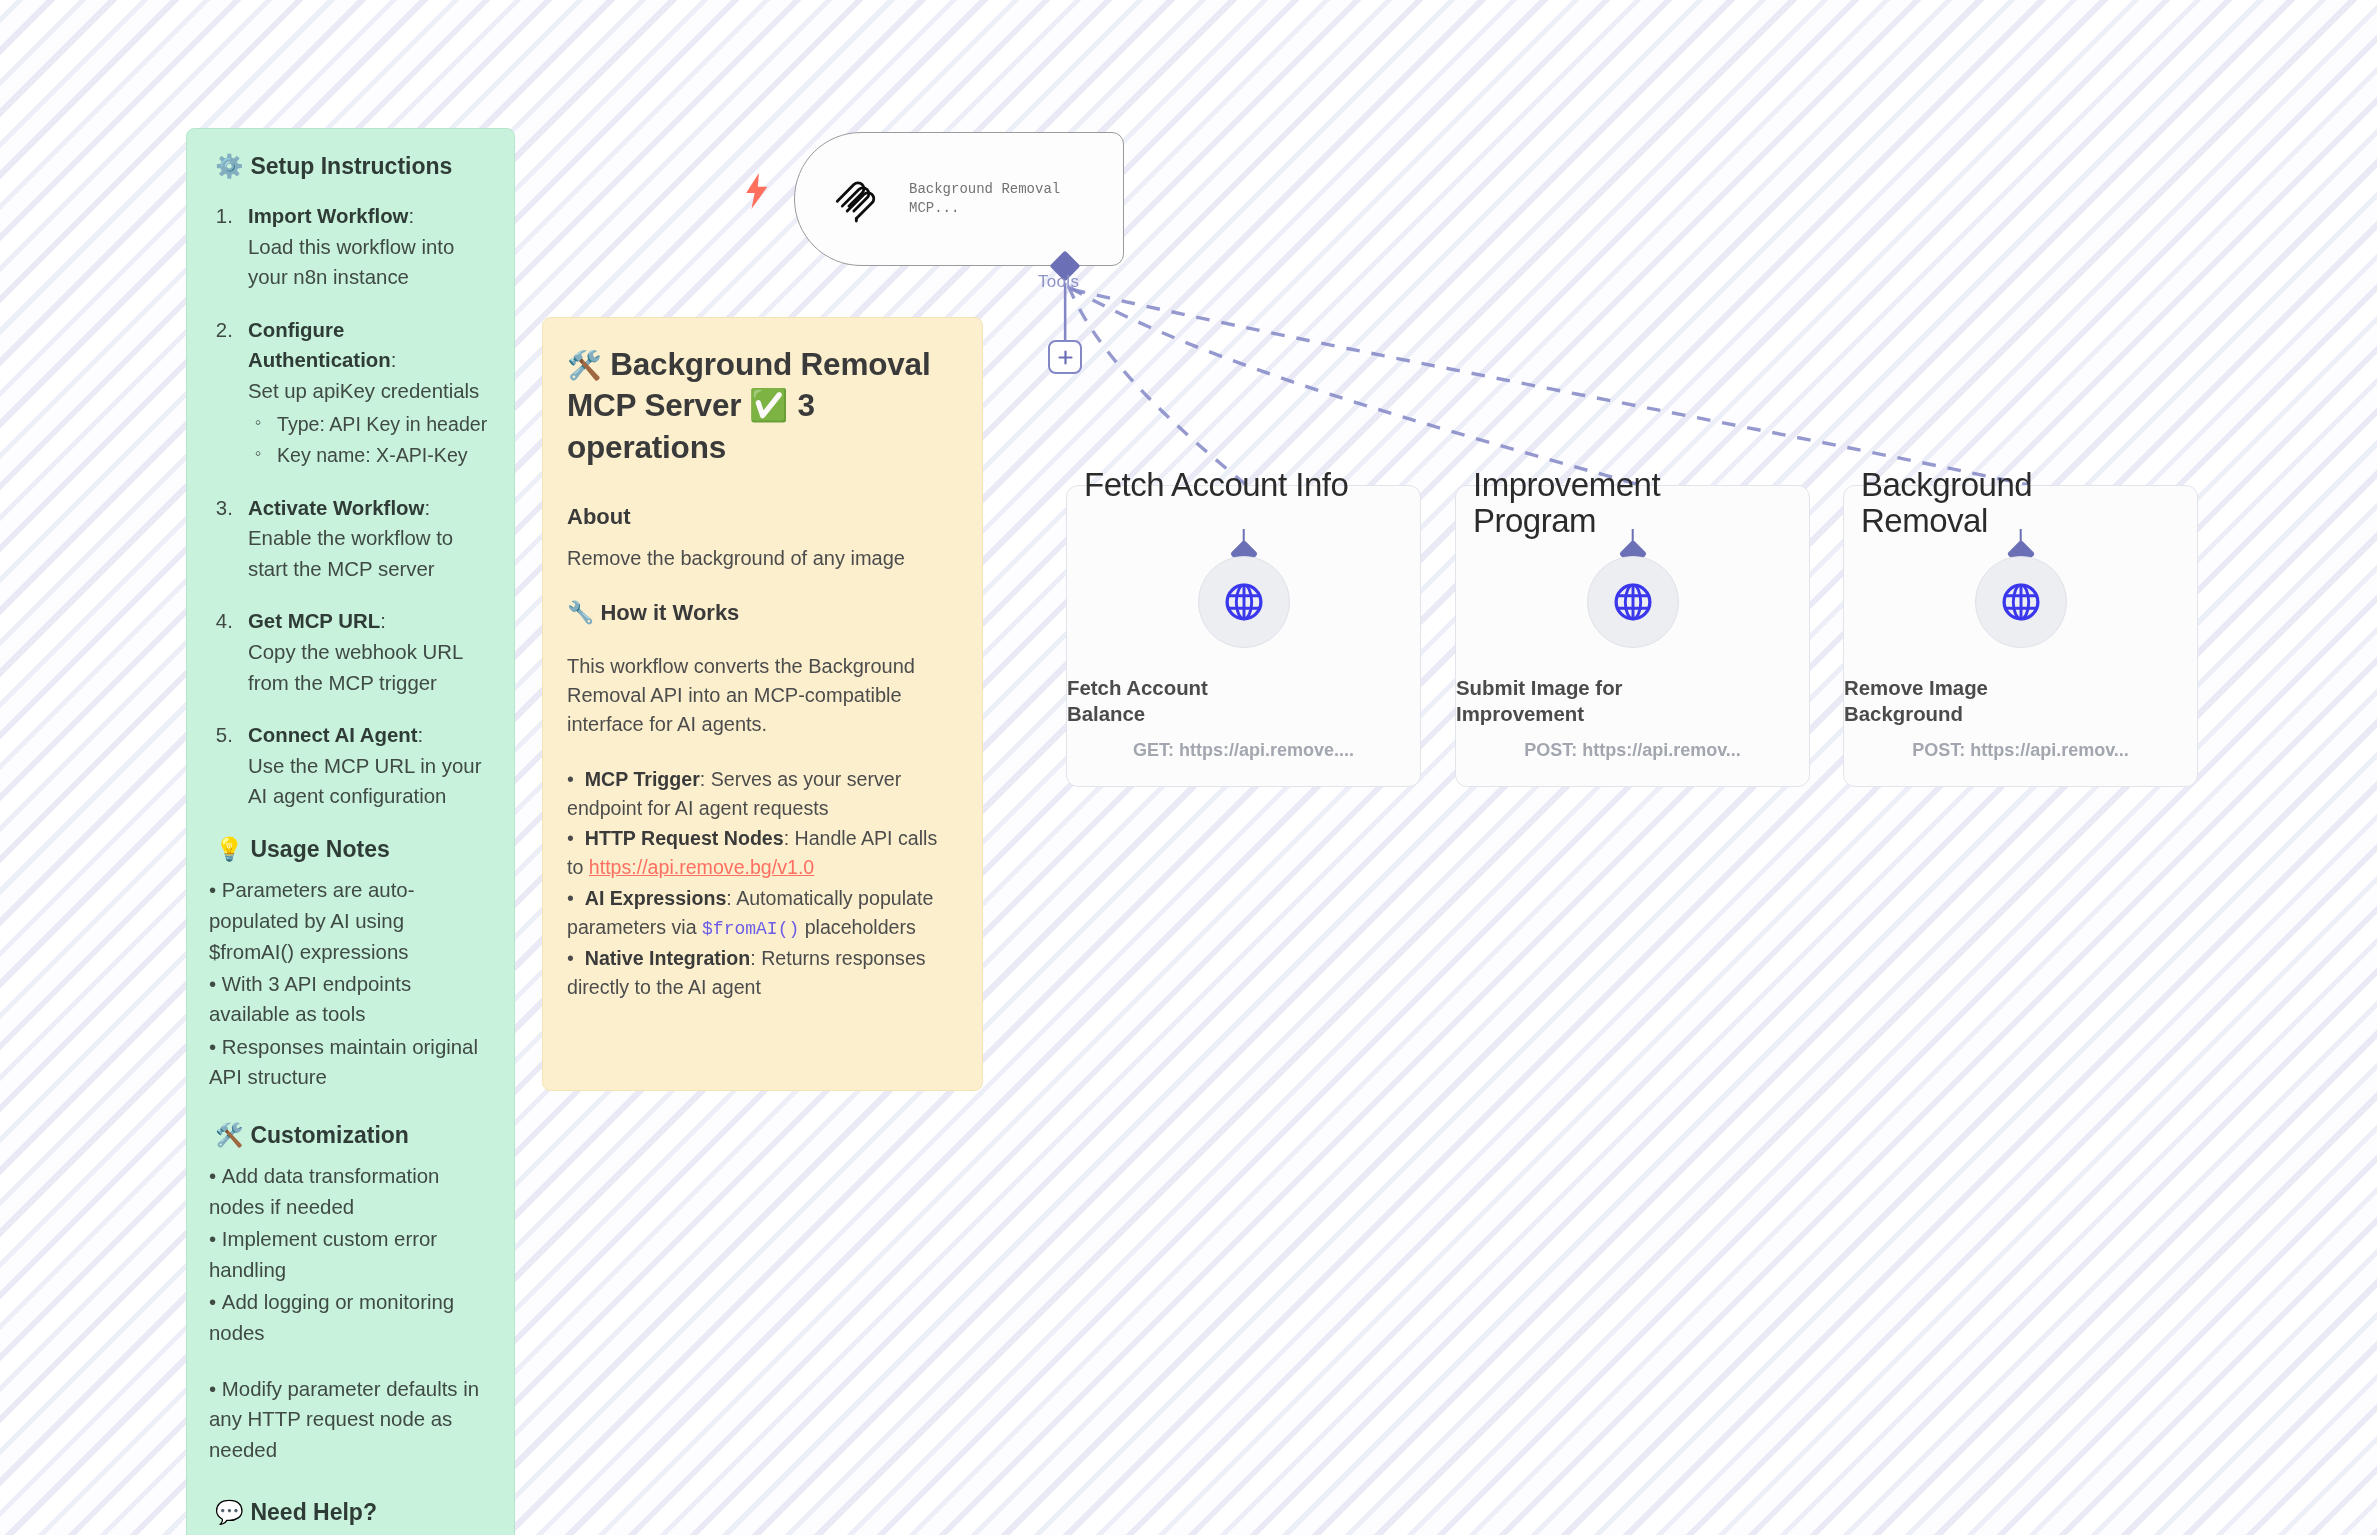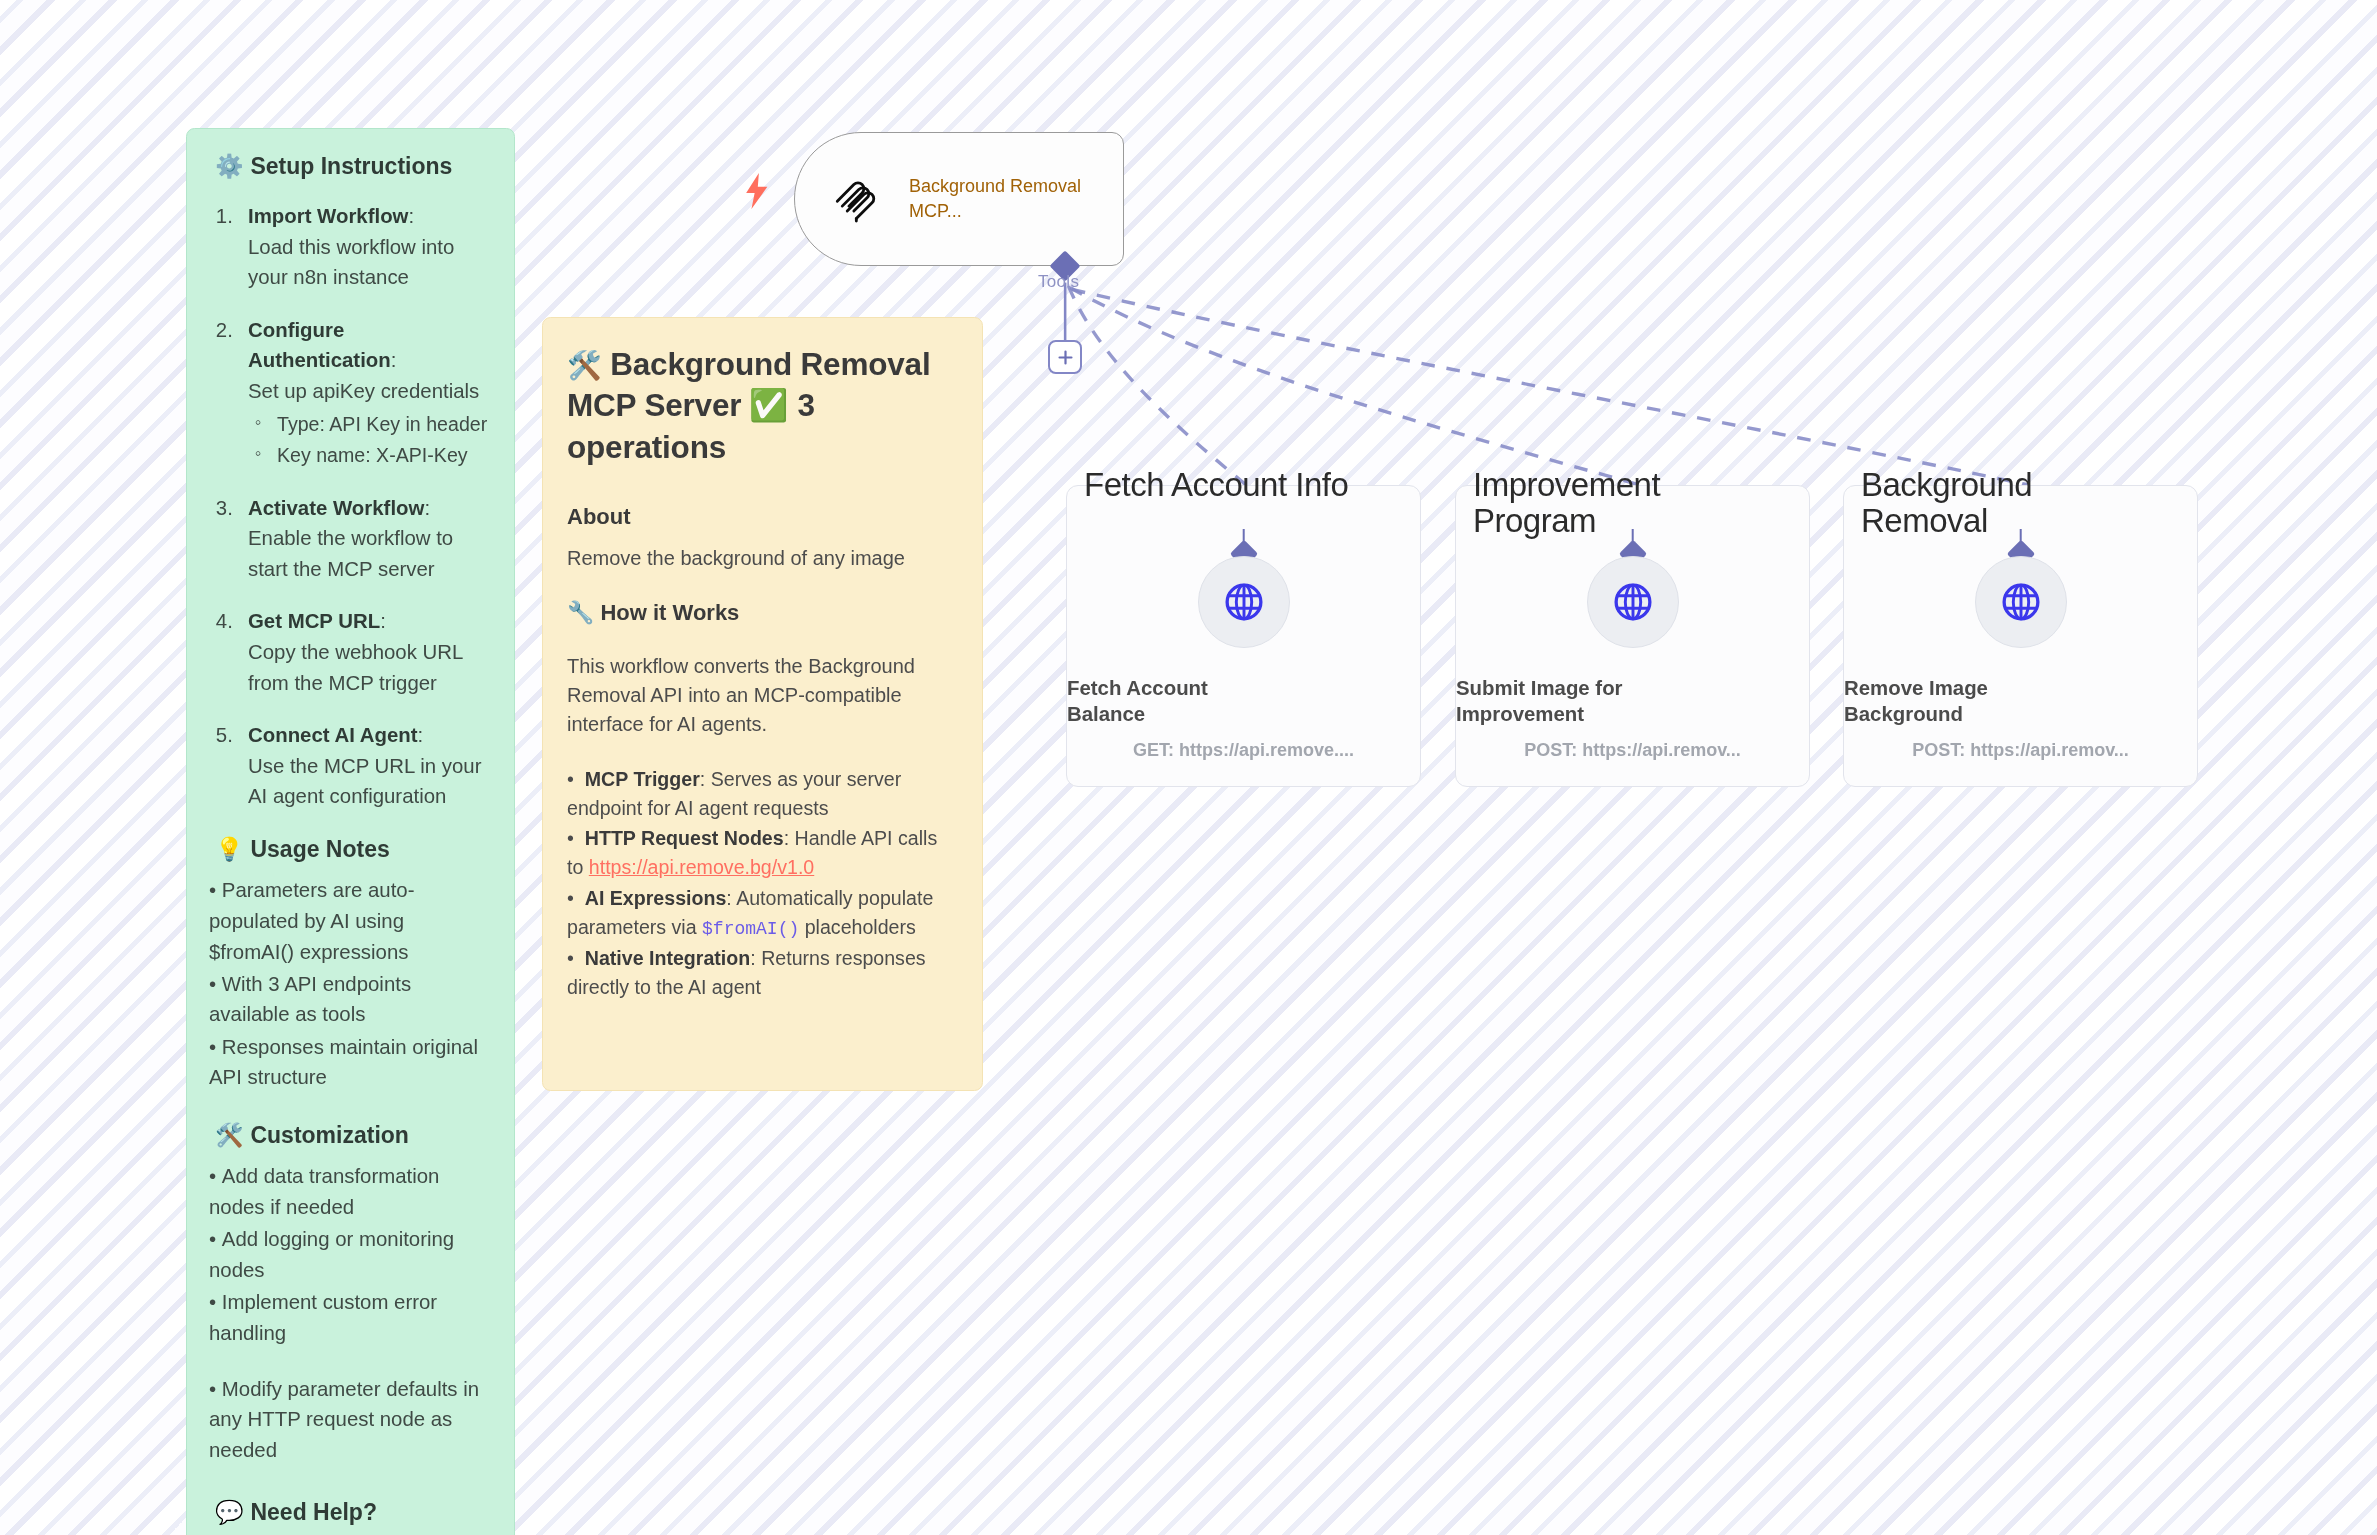--- a/index.html
+++ b/index.html
@@ -164,25 +164,26 @@
     background: #fdfdfd;
     border: 1.7px solid #9a9a9a;
     border-radius: 67px 12px 12px 67px;
     display: flex;
     align-items: center;
     padding-left: 34px;
     gap: 27px;
   }
 
   .trigger-label {
-    font-size: 18px;
-    color: #a16207;
+    font-size: 14px;
+    color: #737373;
     line-height: 1.38;
     font-weight: 400;
     max-width: 179px;
+    font-family: Liberation Mono, monospace;
   }
 
   .bolt-icon {
     position: absolute;
     left: 744px;
     top: 173px;
     width: 25.5px;
     height: 36px;
   }
 
@@ -368,22 +369,22 @@
       <li>Parameters are auto-populated by AI using $fromAI() expressions</li>
       <li>With 3 API endpoints available as tools</li>
       <li>Responses maintain original API structure</li>
     </ul>
 
     <div class="note-h2-green" style="margin-top:27px;margin-bottom:10.2px;">
       <span class="emoji">🛠️</span><span>Customization</span>
     </div>
     <ul class="bullets">
       <li>Add data transformation nodes if needed</li>
+      <li>Implement custom error handling</li>
       <li>Add logging or monitoring nodes</li>
-      <li>Implement custom error handling</li>
     </ul>
     <ul class="bullets" style="margin-top:25.5px;">
       <li>Modify parameter defaults in any HTTP request node as needed</li>
     </ul>
 
     <div class="note-h2-green" style="margin-top:31px;margin-bottom:10.2px;">
       <span class="emoji">💬</span><span>Need Help?</span>
     </div>
 
   </div>

